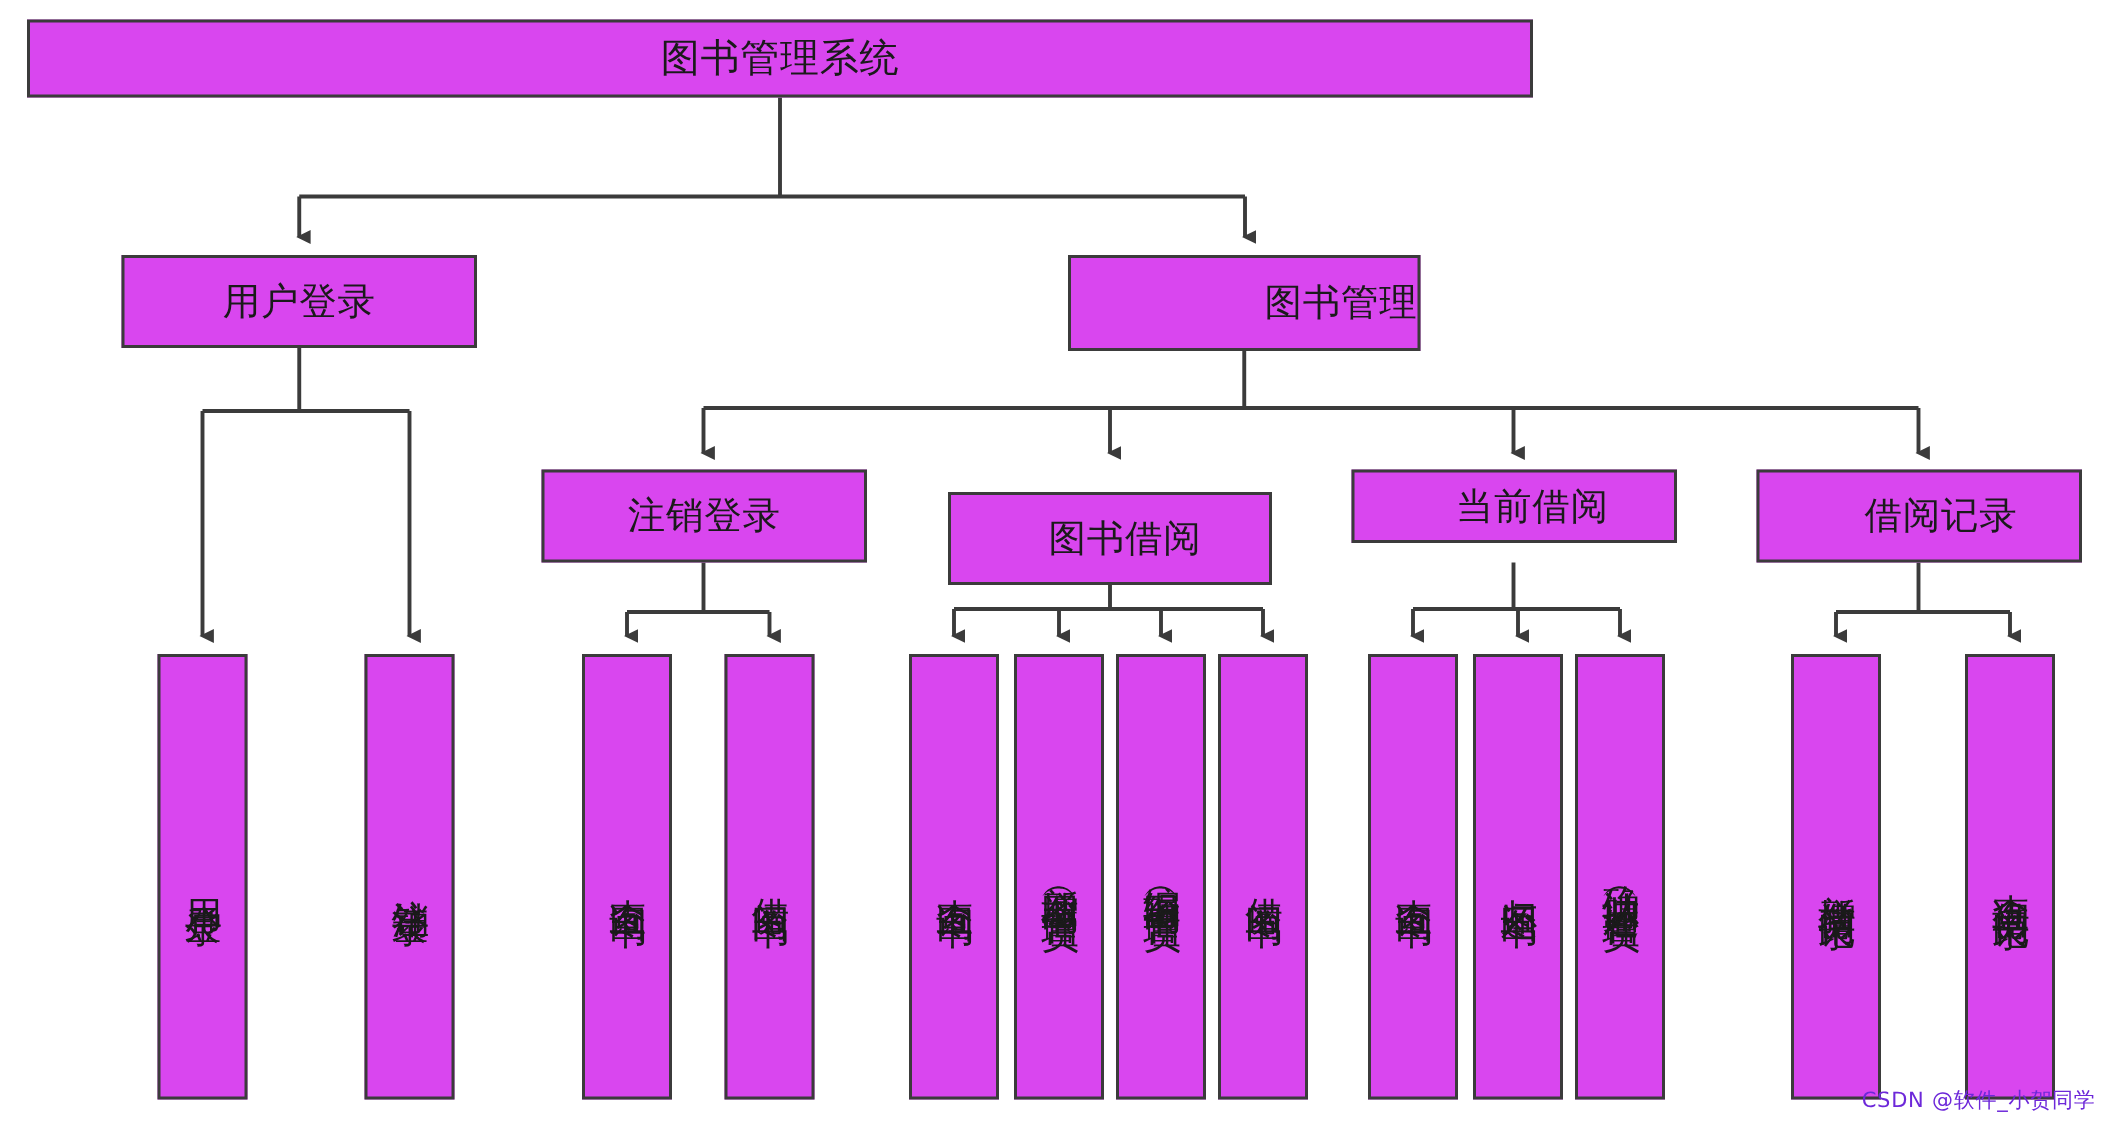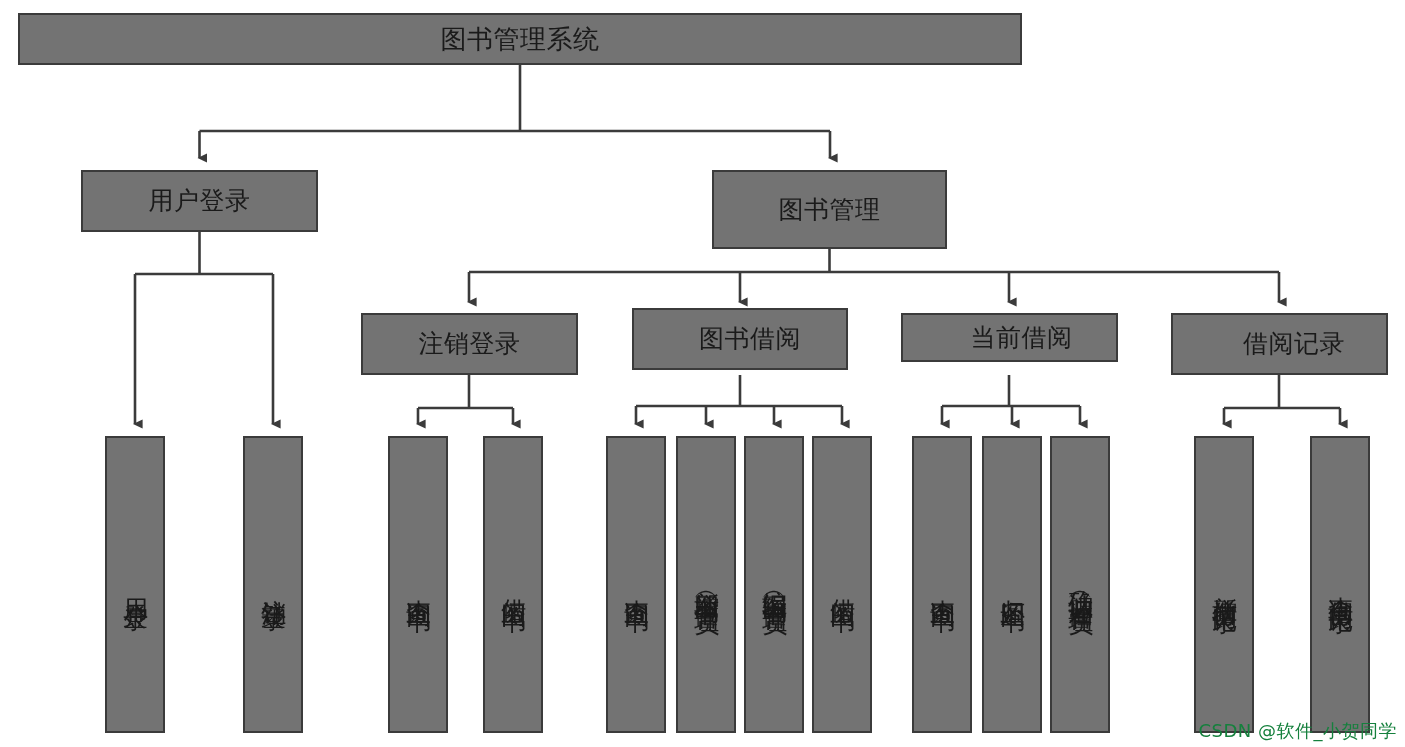--- a/index.html
+++ b/index.html
@@ -22,21 +22,21 @@
     left: 0;
     top: 0;
     width: 1405px;
     height: 747px;
     pointer-events: none;
   }
   .node {
     position: absolute;
     box-sizing: border-box;
     border: 2.5px solid #3b3b3b;
-    background: #737373;
+    background: #d946ef;
     display: flex;
     align-items: center;
     justify-content: center;
     color: #1a1a1a;
   }
   .node .lbl {
     display: block;
     text-align: center;
     line-height: 1.18;
     white-space: nowrap;
@@ -60,22 +60,22 @@
     font-size: 25px;
     line-height: 1.05;
     letter-spacing: 3px;
     white-space: nowrap;
     max-height: 270px;
   }
   .watermark {
     position: absolute;
     right: 8px;
     bottom: 4px;
-    font-size: 18px;
-    color: #15803d;
+    font-size: 14px;
+    color: #6d28d9;
     letter-spacing: 0.5px;
     white-space: nowrap;
     user-select: none;
   }
 </style>
 </head>
 <body>
 
 <div id="canvas">
 
@@ -129,28 +129,28 @@
     </g>
   </svg>
 
   <div class="node h-node root" style="left:18px; top:13px; width:1004px; height:52px;">
     <span class="lbl">图书管理系统</span>
   </div>
 
   <div class="node h-node" style="left:81px; top:170px; width:237px; height:62px;">
     <span class="lbl">用户登录</span>
   </div>
-  <div class="node h-node" style="left:712px; top:170px; width:235px; height:79px;">
+  <div class="node h-node" style="left:712px; top:170px; width:235px; height:64px;justify-content:flex-end;">
     <span class="lbl">图书管理</span>
   </div>
 
   <div class="node h-node" style="left:361px; top:313px; width:217px; height:62px;">
     <span class="lbl">注销登录</span>
   </div>
-  <div class="node h-node" style="left:632px; top:308px; width:216px; height:62px;padding-left:20px;">
+  <div class="node h-node" style="left:632px; top:328px; width:216px; height:62px;padding-left:20px;">
     <span class="lbl">图书借阅</span>
   </div>
   <div class="node h-node" style="left:901px; top:313px; width:217px; height:49px;padding-left:24px;">
     <span class="lbl">当前借阅</span>
   </div>
   <div class="node h-node" style="left:1171px; top:313px; width:217px; height:62px;padding-left:29px;">
     <span class="lbl">借阅记录</span>
   </div>
 
   <div class="node v-node" style="left:105px; top:436px; width:60px; height:297px;">

